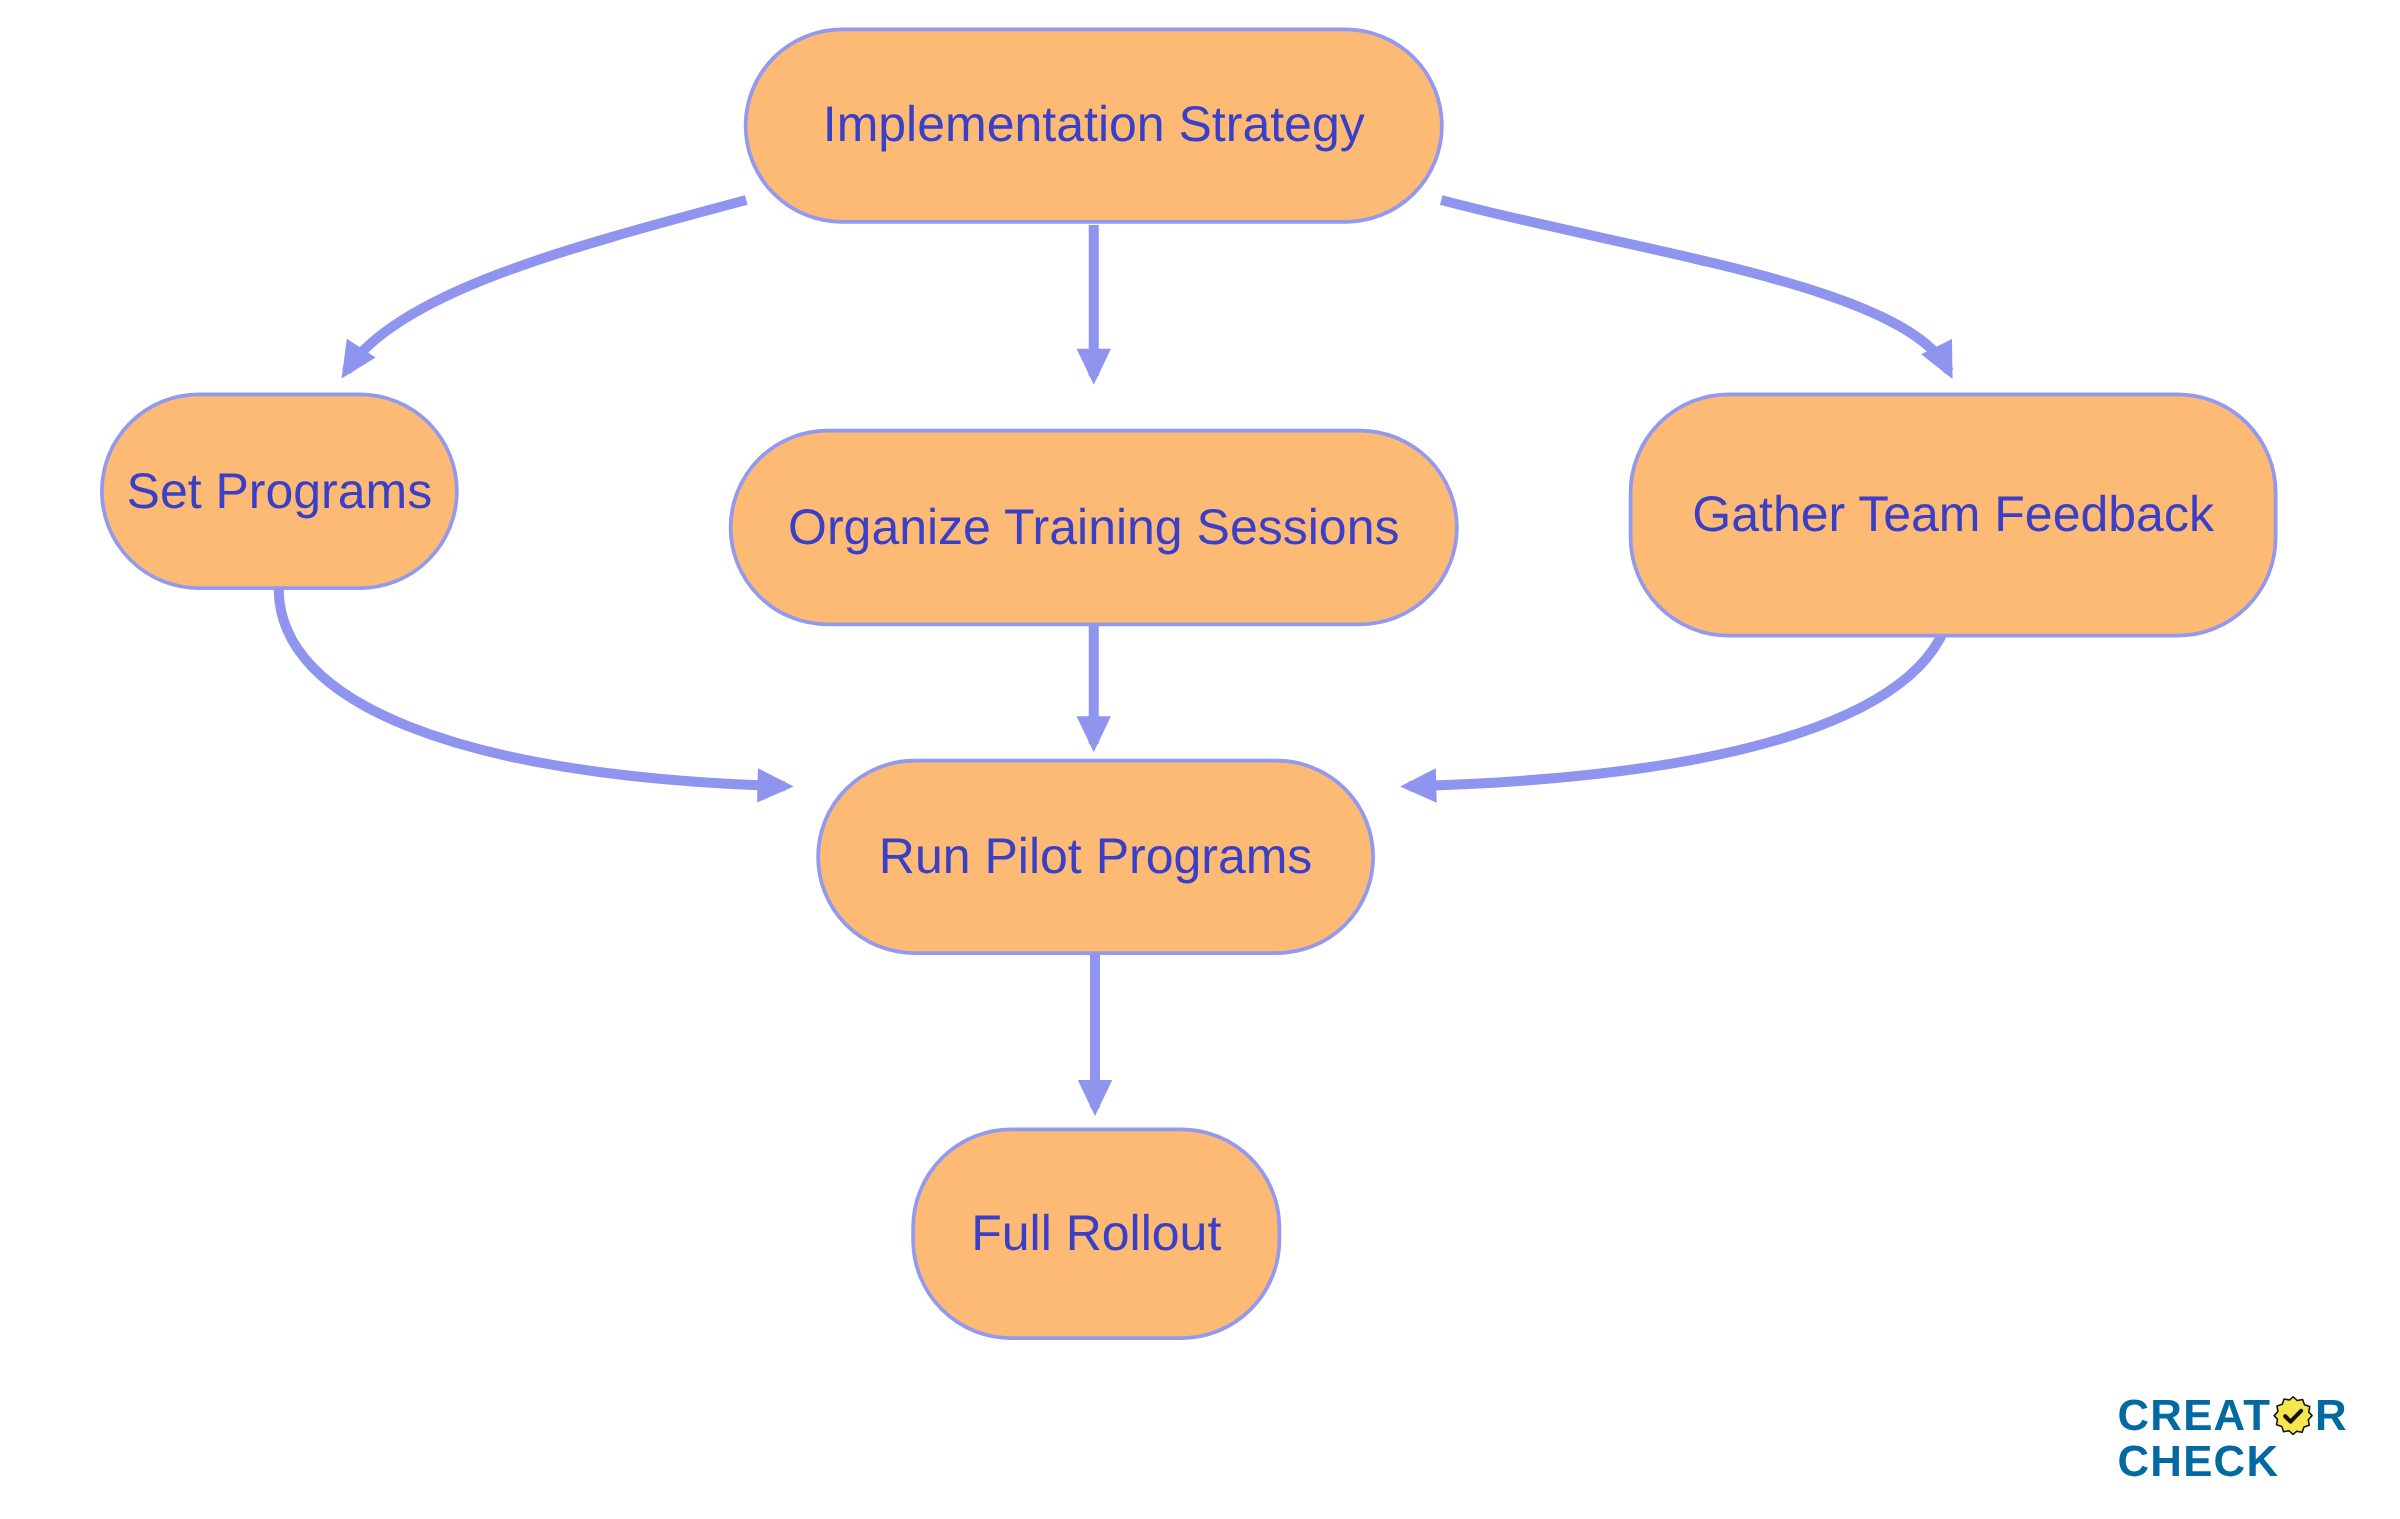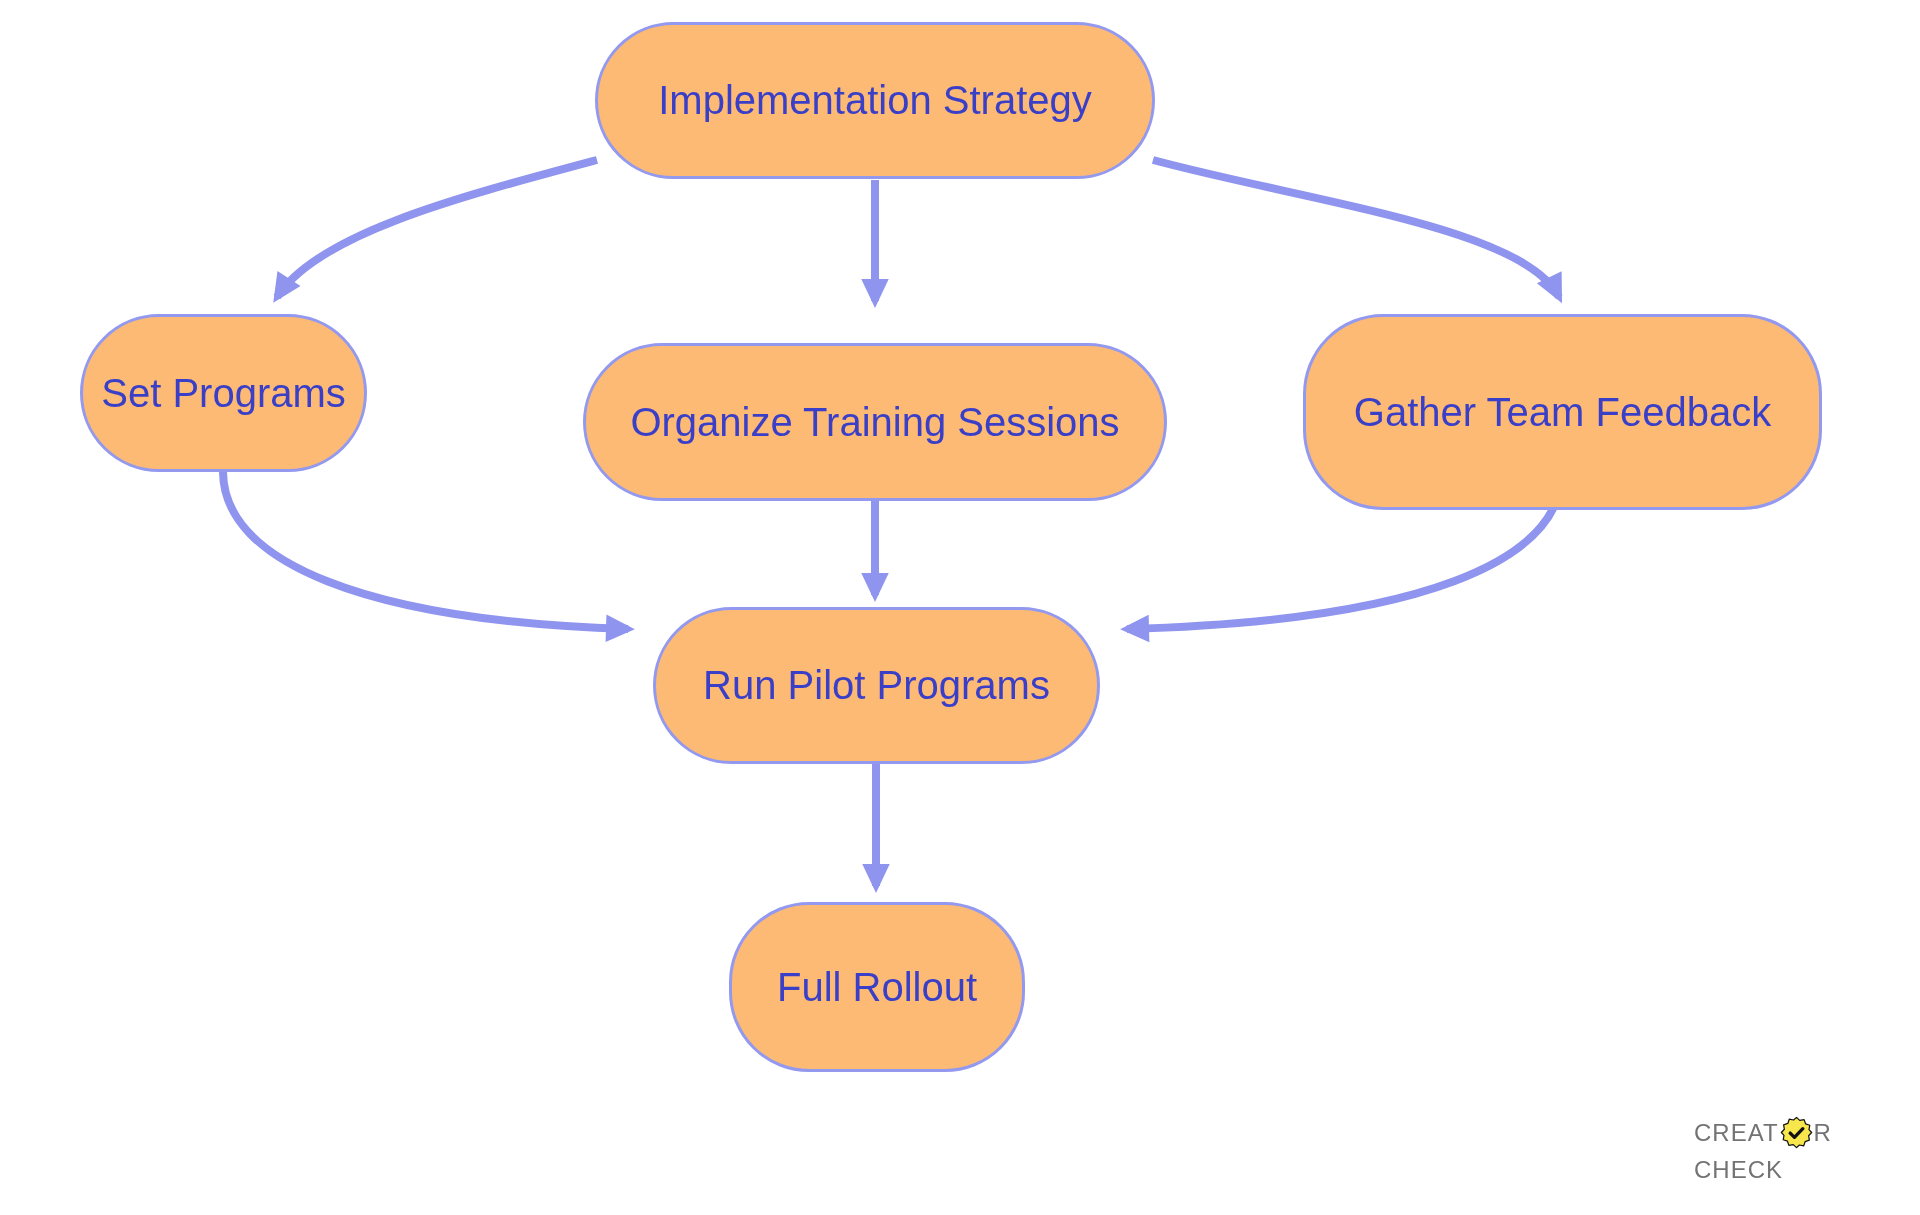--- a/index.html
+++ b/index.html
@@ -39,23 +39,23 @@
   #n-set-timelines  { left: 80px;  top: 314px; width: 287px; height: 158px; }
   #n-organize       { left: 583px; top: 328px; width: 584px; height: 158px; margin-top: 15px; }
   #n-gather         { left: 1303px;top: 314px; width: 519px; height: 196px; }
   #n-run-pilot      { left: 653px; top: 607px; width: 447px; height: 157px; }
   #n-full-rollout   { left: 729px; top: 902px; width: 296px; height: 170px; }
 
   .logo {
     position: absolute;
     left: 1694px;
     top: 1114px;
-    color: #737373;
-    font-weight: normal;
-    font-size: 24px;
+    color: #0369a1;
+    font-weight: bold;
+    font-size: 35px;
     line-height: 37px;
     letter-spacing: 1px;
   }
   .logo-line {
     display: flex;
     align-items: center;
   }
   .logo-badge {
     width: 33px;
     height: 33px;

